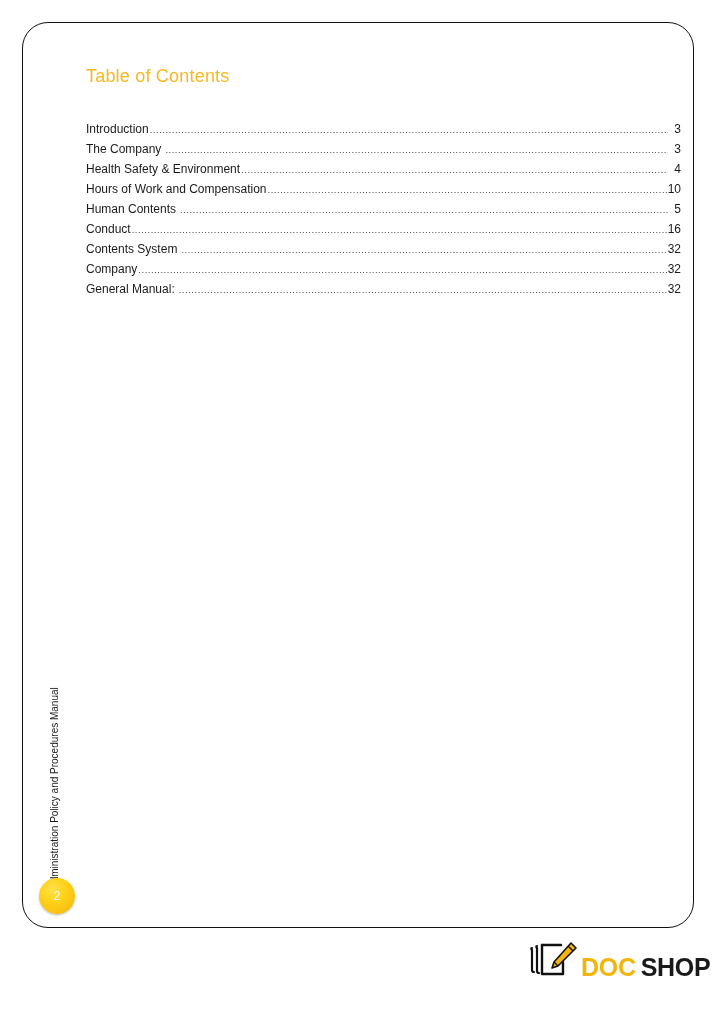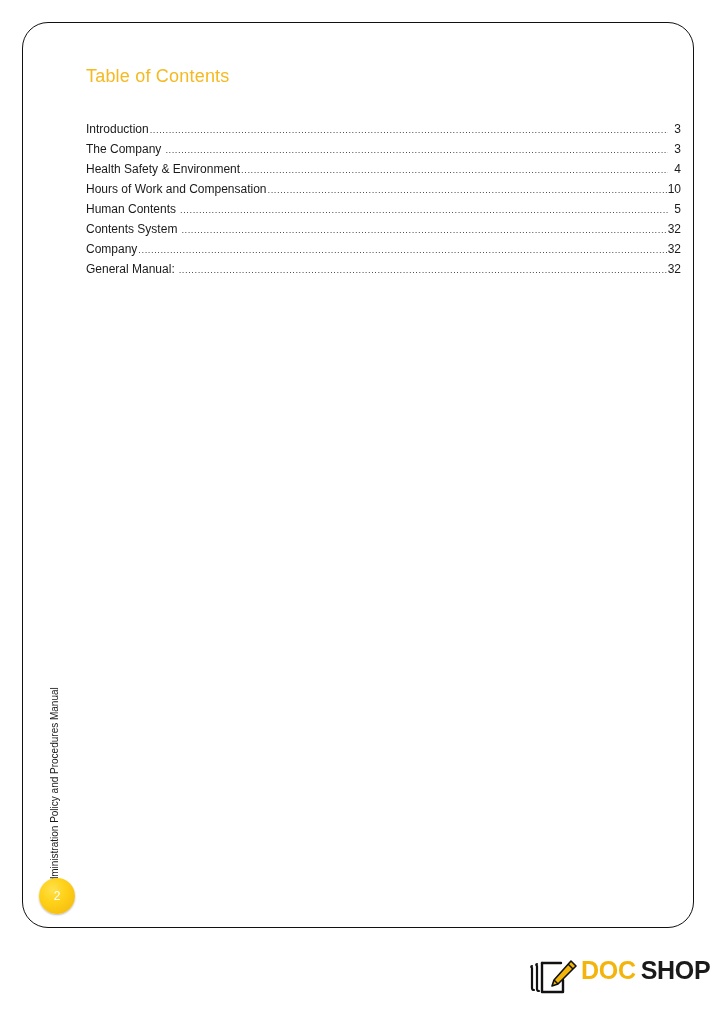--- a/index.html
+++ b/index.html
@@ -108,23 +108,23 @@
     align-items: center;
     justify-content: center;
     color: #ffffff;
     font-size: 12px;
   }
 
   
   #footer-logo {
     position: absolute;
     left: 528px;
-    top: 958px;
+    top: 934px;
     display: flex;
-    align-items: flex-start;
+    align-items: flex-end;
     height: 46px;
   }
   #logo-mark {
     width: 52px;
     height: 40px;
     flex: 0 0 auto;
     margin-right: 1px;
   }
   #logo-text {
     font-size: 25px;
@@ -161,20 +161,25 @@
   </div>
   <div class="toc-row">
     <span class="toc-label">Hours of Work and Compensation</span>
     <span class="toc-leader"></span>
     <span class="toc-page">10</span>
   </div>
   <div class="toc-row gap">
     <span class="toc-label">Human Contents</span>
     <span class="toc-leader"></span>
     <span class="toc-page">5</span>
+  </div>
+  <div class="toc-row">
+    <span class="toc-label">Conduct</span>
+    <span class="toc-leader"></span>
+    <span class="toc-page">16</span>
   </div>
   <div class="toc-row gap">
     <span class="toc-label">Contents System</span>
     <span class="toc-leader"></span>
     <span class="toc-page">32</span>
   </div>
   <div class="toc-row">
     <span class="toc-label">Company</span>
     <span class="toc-leader"></span>
     <span class="toc-page">32</span>

